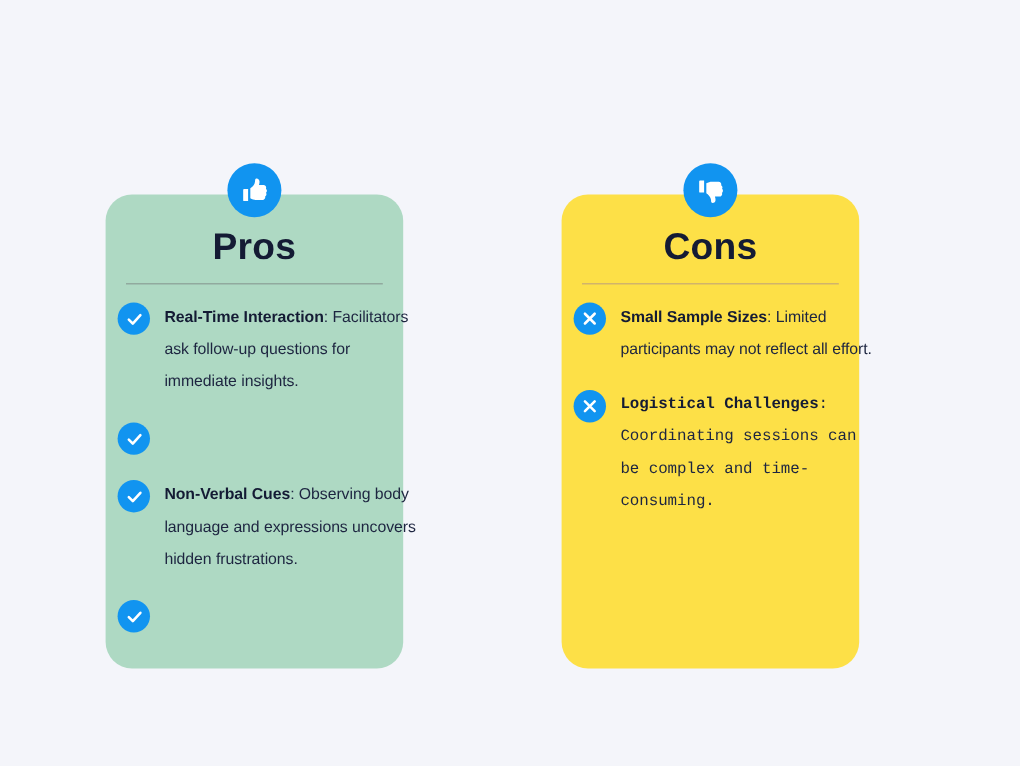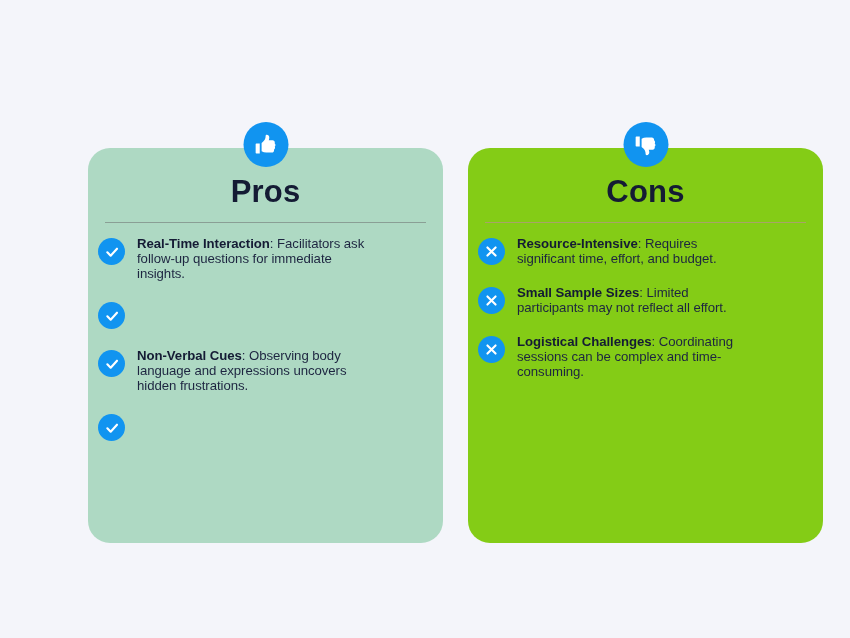--- a/index.html
+++ b/index.html
@@ -16,33 +16,33 @@
   }
 
   .board {
     position: absolute;
     inset: 0;
   }
 
   
   .card {
     position: absolute;
-    top: 148px;
-    width: 355px;
+    top: 162px;
+    width: 248px;
     height: 395px;
     border-radius: 22px;
     box-sizing: border-box;
   }
   .card--pros {
     left: 88px;
     background: #aed9c3;
   }
   .card--cons {
     left: 468px;
-    background: #84cc16;
+    background: #fde047;
   }
 
   
   .badge {
     position: absolute;
     top: -26px;
     left: 50%;
     transform: translateX(-50%);
     width: 45px;
     height: 45px;
@@ -85,39 +85,39 @@
     position: absolute;
     top: 88px;
     left: 10px;
     right: -14px;
   }
   .item {
     display: flex;
     align-items: flex-start;
     margin-bottom: 19px;
   }
-  .item:last-child { margin-bottom: 0; }
+  .item:last-child { margin-bottom: 0; font-family: Liberation Mono, monospace; }
 
   .item-icon {
     flex: 0 0 auto;
     width: 27px;
     height: 27px;
     border-radius: 50%;
     background: #1194f0;
     margin-top: 2px;
     margin-right: 12px;
     display: flex;
     align-items: center;
     justify-content: center;
   }
   .item-icon svg { display: block; }
 
   .item-text {
     font-size: 13.2px;
-    line-height: 15px;
+    line-height: 27px;
     color: #1d2540;
     max-width: 235px;
     letter-spacing: -0.05px;
   }
   .item-term {
     font-weight: 700;
     color: #141b34;
   }
 </style>
 </head>
@@ -181,44 +181,36 @@
         <path fill="#ffffff" d="M3.6 10.6h3.1v9.3H3.6a.7.7 0 0 1-.7-.7v-7.9a.7.7 0 0 1 .7-.7z"></path>
         <path fill="#ffffff" d="M8.4 10.1c1.5-1.1 2.6-2.3 3.2-3.6.4-.9.5-1.9.5-2.8 0-.6.5-1.1 1.1-1.1 1.3 0 2.3 1.1 2.3 2.4 0 .9-.2 1.8-.5 2.6h3.6c1.1 0 2 .9 2 2 0 .3-.1.6-.2.8.5.4.8 1 .8 1.6 0 .6-.3 1.2-.7 1.5.2.3.3.7.3 1.1 0 .7-.4 1.4-1 1.7.1.2.1.5.1.7 0 1.1-.9 2-2 2h-5.2c-1.5 0-2.9-.4-4.3-1.2v-7.7z"></path>
       </svg>
     </div>
 
     <div class="card-title">Cons</div>
     <div class="divider"></div>
 
     <div class="list">
 
+
+
       <div class="item">
         <span class="item-icon">
           <svg width="15" height="15" viewBox="0 0 24 24" aria-hidden="true">
             <path fill="none" stroke="#ffffff" stroke-width="3.4" stroke-linecap="round" d="M5.5 5.5 18.5 18.5 M18.5 5.5 5.5 18.5"></path>
           </svg>
         </span>
-        <span class="item-text"><span class="item-term">Resource-Intensive</span><span>: </span><span>Requires significant time, effort, and budget.</span></span>
-      </div>
-
+        <span class="item-text"><span class="item-term">Small Sample Sizes</span><span>: </span><span>Limited participants may not reflect all effort.</span></span>
+      </div>
 
       <div class="item">
         <span class="item-icon">
           <svg width="15" height="15" viewBox="0 0 24 24" aria-hidden="true">
             <path fill="none" stroke="#ffffff" stroke-width="3.4" stroke-linecap="round" d="M5.5 5.5 18.5 18.5 M18.5 5.5 5.5 18.5"></path>
           </svg>
         </span>
-        <span class="item-text"><span class="item-term">Small Sample Sizes</span><span>: </span><span>Limited participants may not reflect all effort.</span></span>
-      </div>
-
-      <div class="item">
-        <span class="item-icon">
-          <svg width="15" height="15" viewBox="0 0 24 24" aria-hidden="true">
-            <path fill="none" stroke="#ffffff" stroke-width="3.4" stroke-linecap="round" d="M5.5 5.5 18.5 18.5 M18.5 5.5 5.5 18.5"></path>
-          </svg>
-        </span>
         <span class="item-text"><span class="item-term">Logistical Challenges</span><span>: </span><span>Coordinating sessions can be complex and time-consuming.</span></span>
       </div>
 
     </div>
   </div>
 
 </div>
 
 </body></html>

